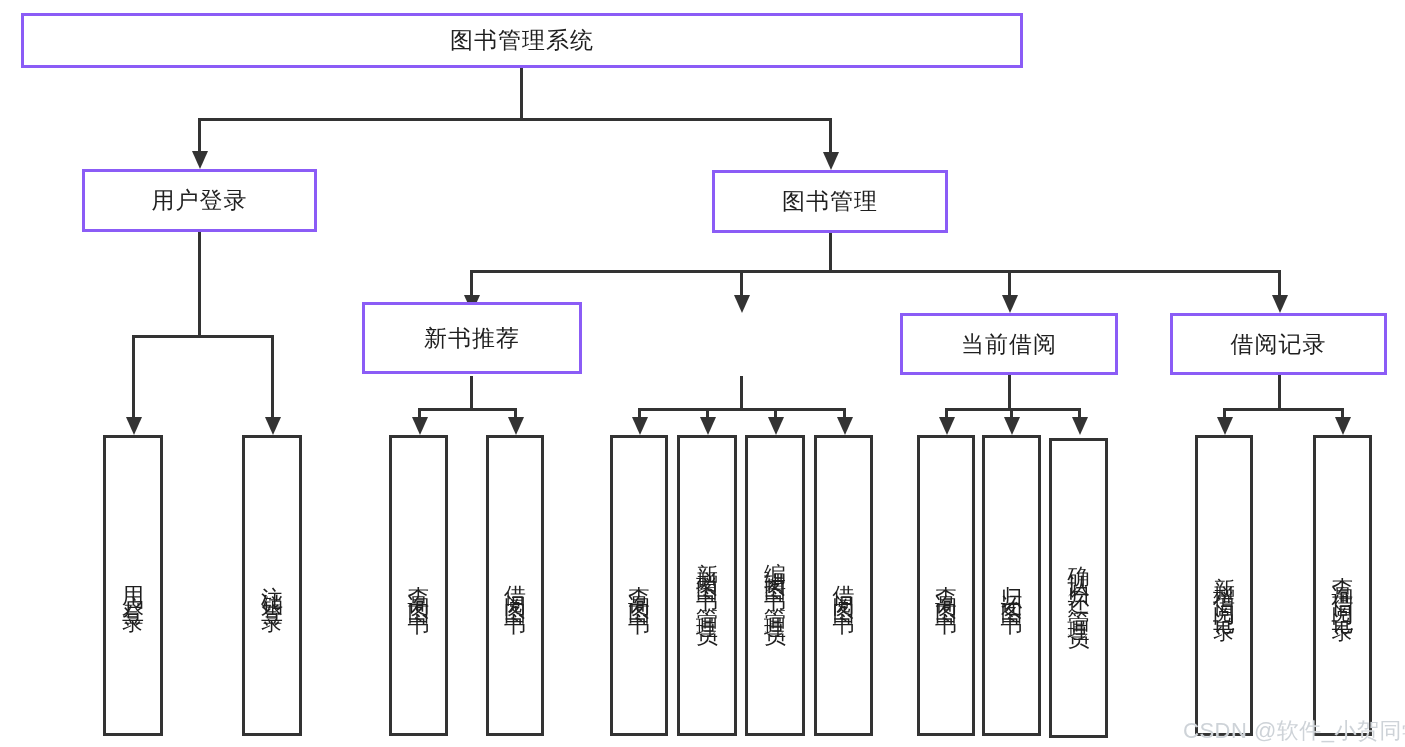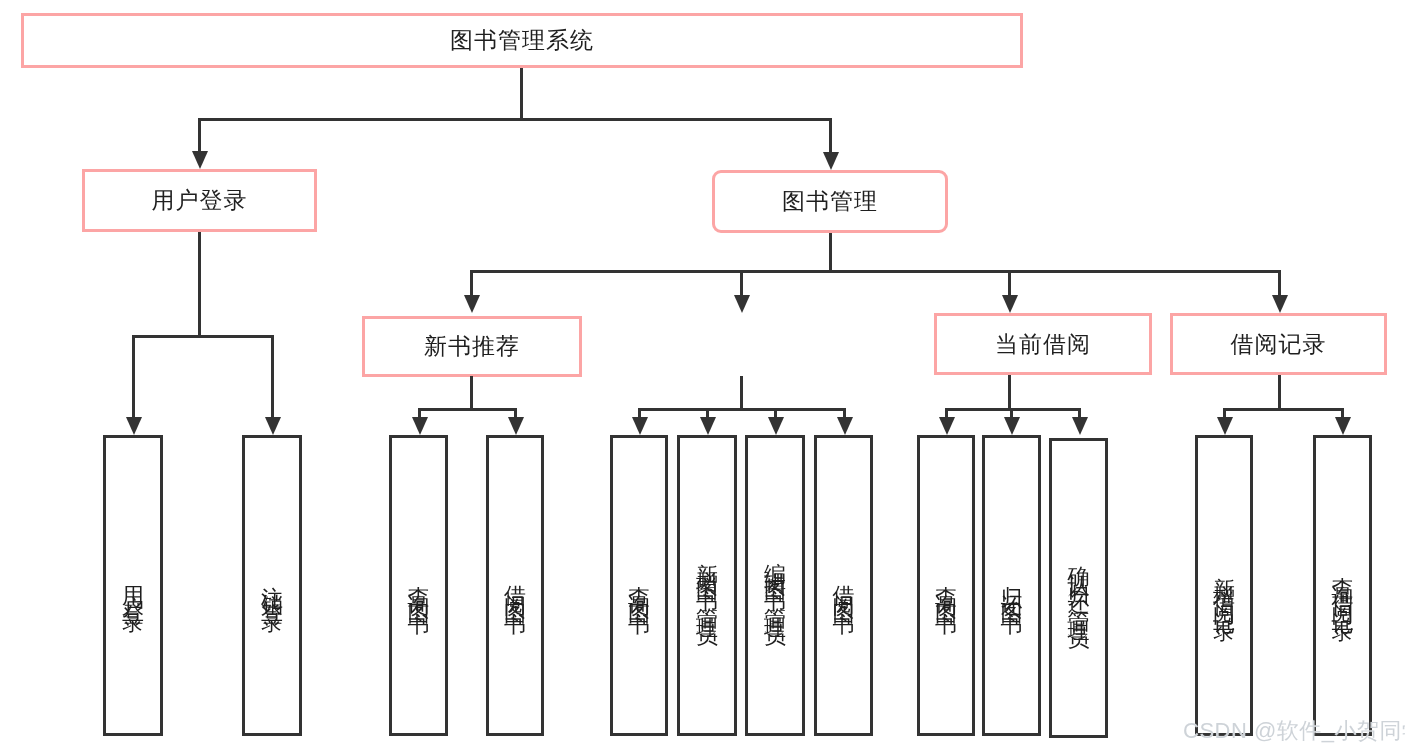--- a/index.html
+++ b/index.html
@@ -12,21 +12,21 @@
     width: 1405px;
     height: 747px;
     background: #ffffff;
     overflow: hidden;
     font-family: "Liberation Sans", sans-serif;
   }
   
   .node {
     position: absolute;
     box-sizing: border-box;
-    border: 3px solid #fca5a5;
+    border: 3px solid #8b5cf6;
     background: #ffffff;
     display: flex;
     align-items: center;
     justify-content: center;
     color: #1f1f1f;
     font-size: 23px;
     letter-spacing: 1px;
     white-space: nowrap;
   }
   .vnode {
@@ -97,40 +97,40 @@
   </div>
 
   <div class="vline" style="left:520px; top:68px; height:50px;"></div>
   <div class="hline" style="left:198px; top:118px; width:634px;"></div>
   <div class="drop" style="left:198px; top:118px; height:33px;"></div>
   <div class="drop" style="left:829px; top:118px; height:34px;"></div>
 
   <div class="node" style="left:82px; top:169px; width:235px; height:63px;">
     <span>用户登录</span>
   </div>
-  <div class="node" style="left:712px; top:170px; width:236px; height:63px;border-radius:9px;">
+  <div class="node" style="left:712px; top:170px; width:236px; height:63px;">
     <span>图书管理</span>
   </div>
 
   <div class="vline" style="left:198px; top:232px; height:106px;"></div>
   <div class="hline" style="left:132px; top:335px; width:142px;"></div>
   <div class="drop" style="left:132px; top:335px; height:82px;"></div>
   <div class="drop" style="left:271px; top:335px; height:82px;"></div>
 
   <div class="vline" style="left:829px; top:233px; height:40px;"></div>
   <div class="hline" style="left:470px; top:270px; width:811px;"></div>
   <div class="drop" style="left:470px; top:270px; height:25px;"></div>
   <div class="drop" style="left:740px; top:270px; height:25px;"></div>
   <div class="drop" style="left:1008px; top:270px; height:25px;"></div>
   <div class="drop" style="left:1278px; top:270px; height:25px;"></div>
 
-  <div class="node" style="left:362px; top:316px; width:220px; height:61px;">
+  <div class="node" style="left:362px; top:302px; width:220px; height:72px;">
     <span>新书推荐</span>
   </div>
-  <div class="node" style="left:900px; top:313px; width:218px; height:62px;margin-left:34px;">
+  <div class="node" style="left:900px; top:313px; width:218px; height:62px;">
     <span>当前借阅</span>
   </div>
   <div class="node" style="left:1170px; top:313px; width:217px; height:62px;">
     <span>借阅记录</span>
   </div>
 
   <div class="vline" style="left:470px; top:376px; height:35px;"></div>
   <div class="vline" style="left:740px; top:376px; height:35px;"></div>
   <div class="vline" style="left:1008px; top:375px; height:36px;"></div>
   <div class="vline" style="left:1278px; top:375px; height:36px;"></div>

